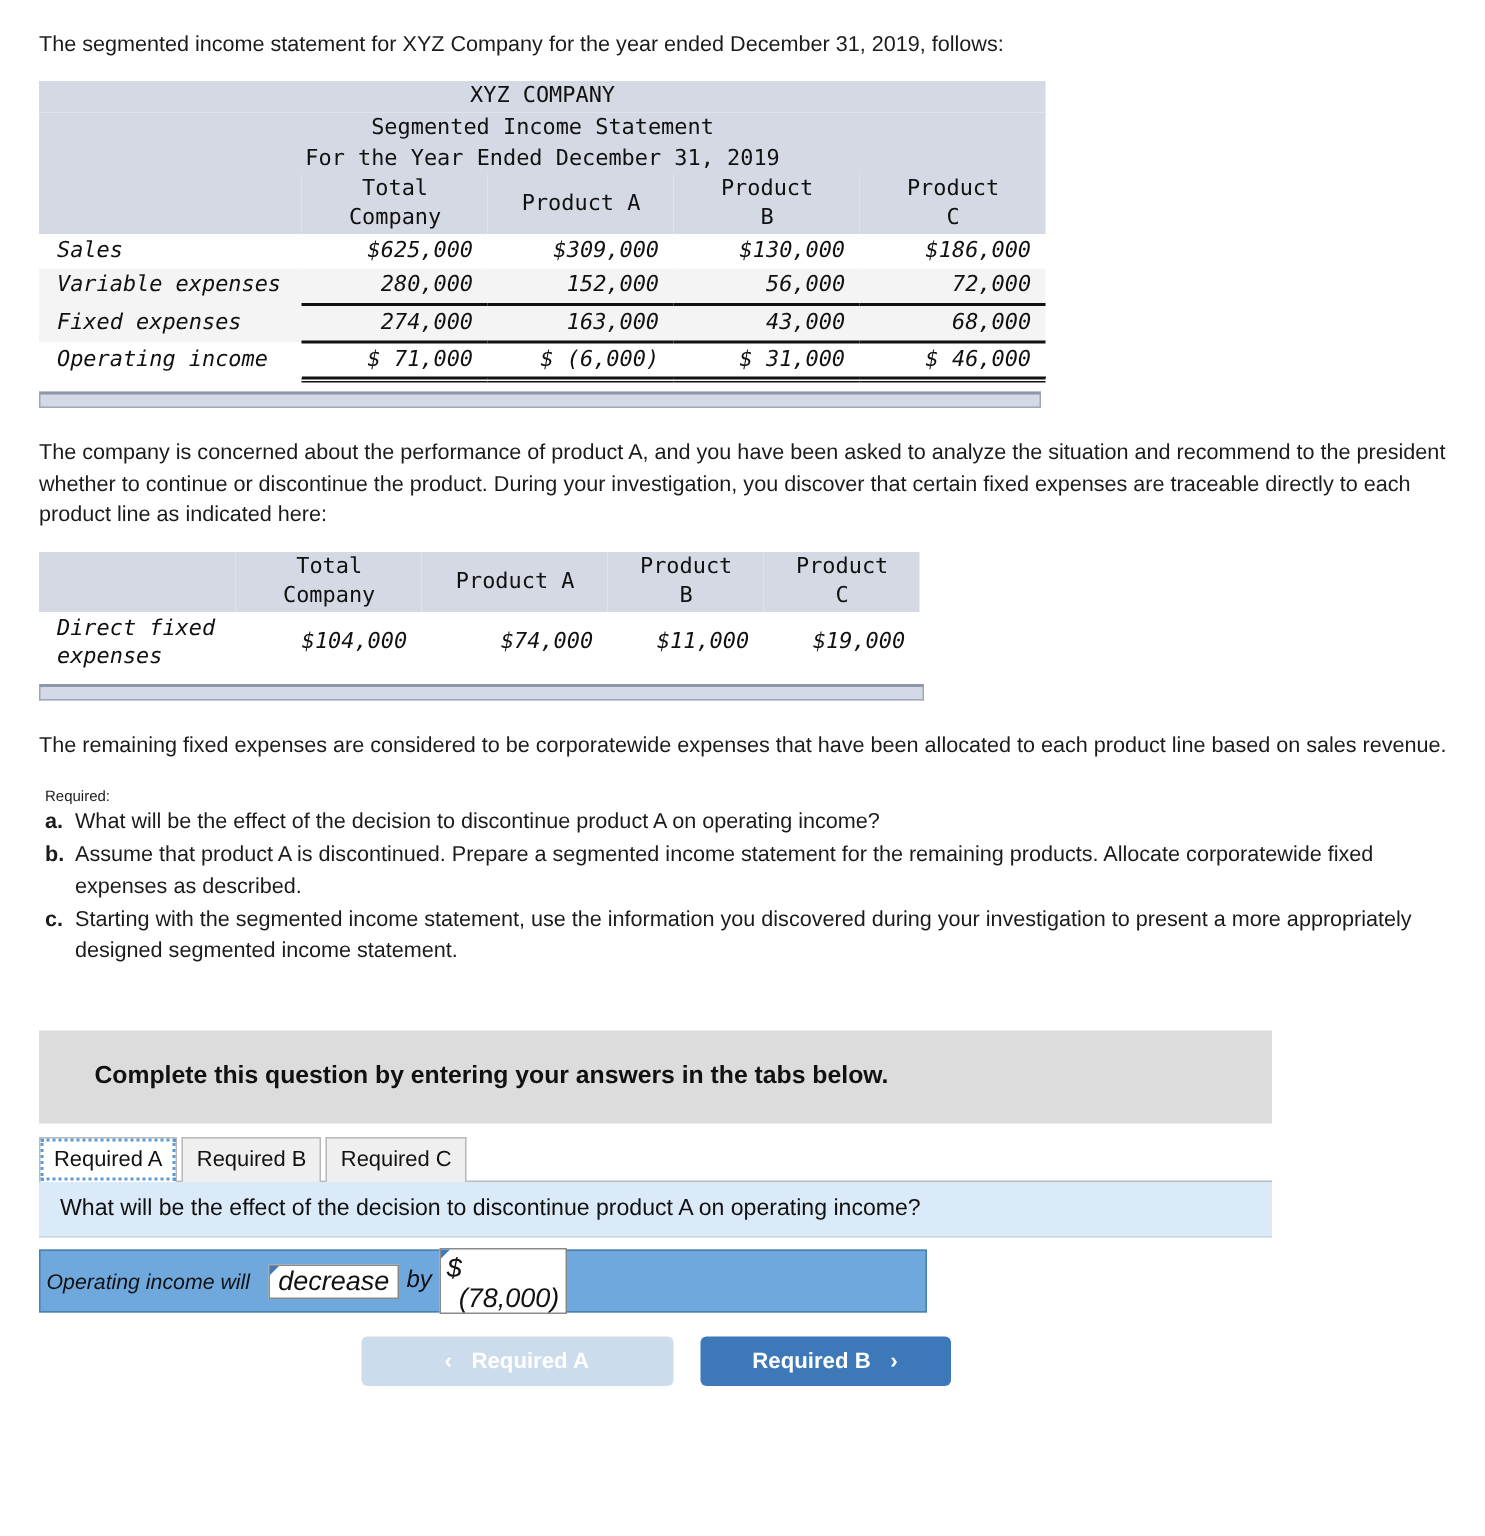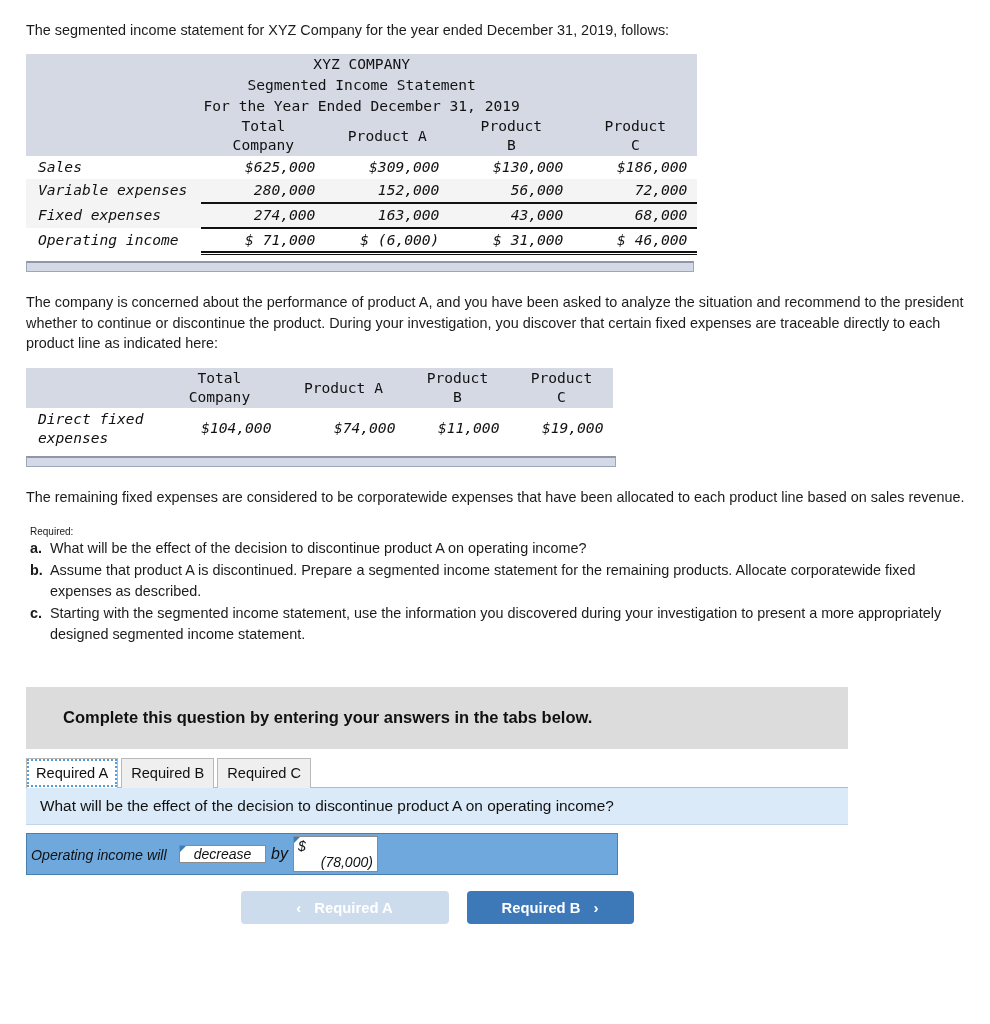--- a/index.html
+++ b/index.html
@@ -185,21 +185,21 @@
     display: flex;
     align-items: center;
   }
   .ans-cell {
     background: #ffffff;
     border: 1px solid #8a8a8a;
     position: relative;
     box-sizing: border-box;
     display: flex;
     align-items: center;
-    font-size: 14px;
+    font-size: 18px;
     color: #111;
     margin: 2px 0;
   }
   .ans-cell .flag {
     position: absolute;
     top: 0; left: 0;
     width: 0; height: 0;
     border-left: 6px solid #3e7cb8;
     border-bottom: 6px solid transparent;
   }

